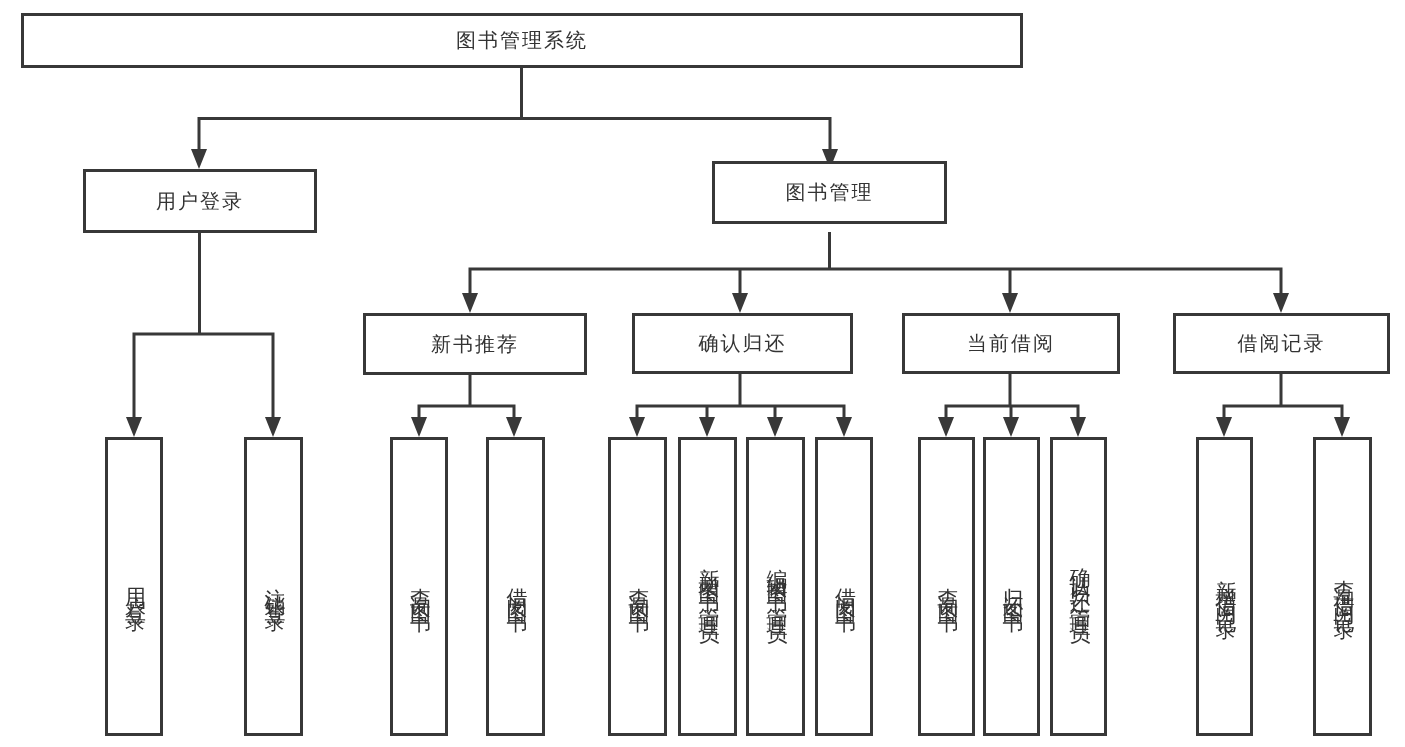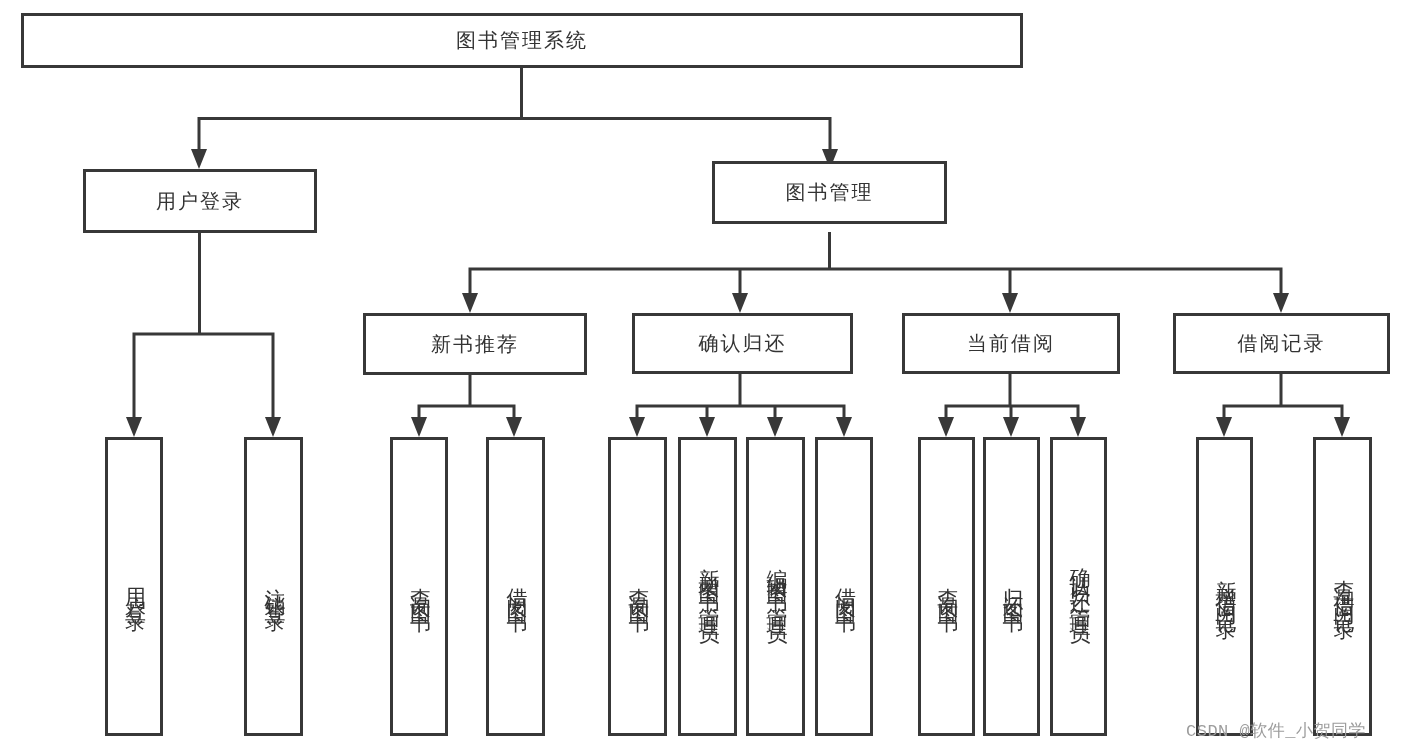--- a/index.html
+++ b/index.html
@@ -108,15 +108,14 @@
   <div class="box vbox" style="left:746px;top:437px;width:59px;height:299px;">编辑图书（管理员）</div>
   <div class="box vbox" style="left:815px;top:437px;width:58px;height:299px;">借阅图书</div>
 
   <div class="box vbox" style="left:918px;top:437px;width:57px;height:299px;">查询图书</div>
   <div class="box vbox" style="left:983px;top:437px;width:57px;height:299px;">归还图书</div>
   <div class="box vbox" style="left:1050px;top:437px;width:57px;height:299px;">确认归还（管理员）</div>
 
   <div class="box vbox" style="left:1196px;top:437px;width:57px;height:299px;">新增借阅记录</div>
   <div class="box vbox" style="left:1313px;top:437px;width:59px;height:299px;">查询借阅记录</div>
 
-  <div class="watermark">CSDN @软件_小贺同学</div>
 
 </div>
 
 </body></html>

